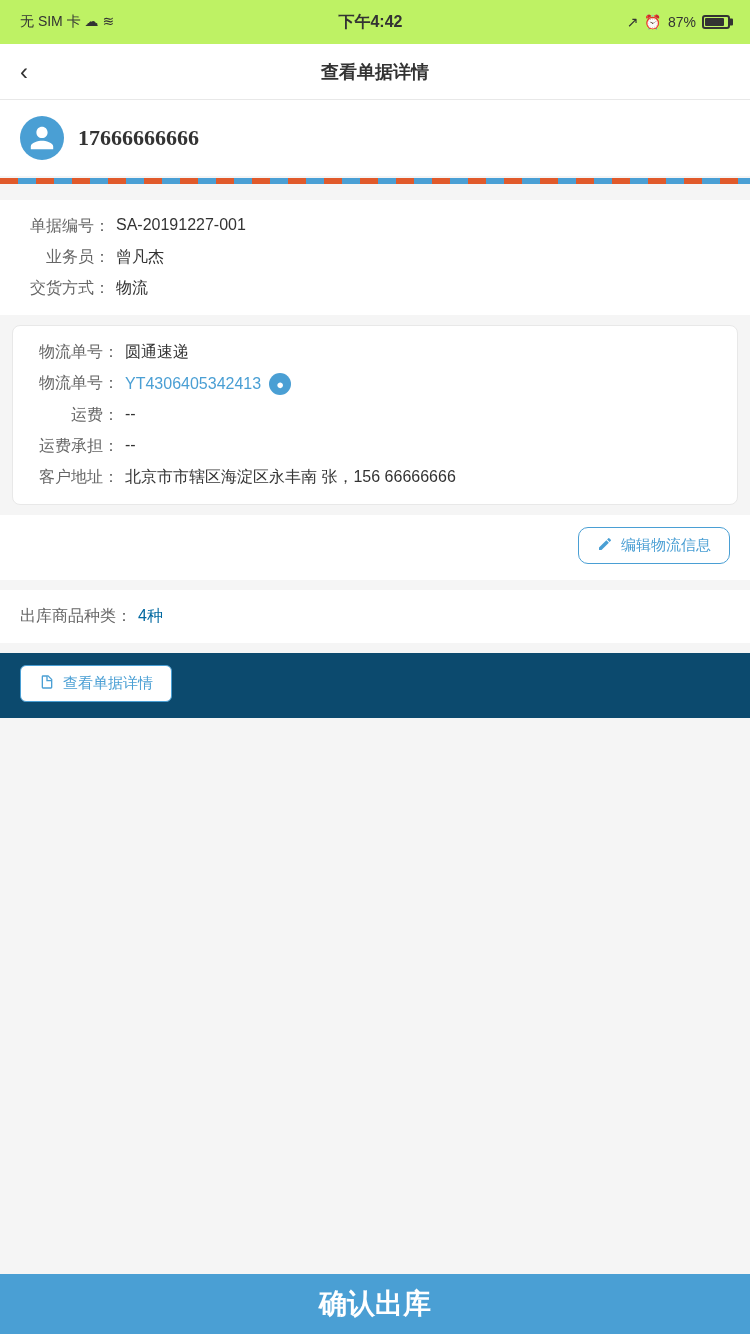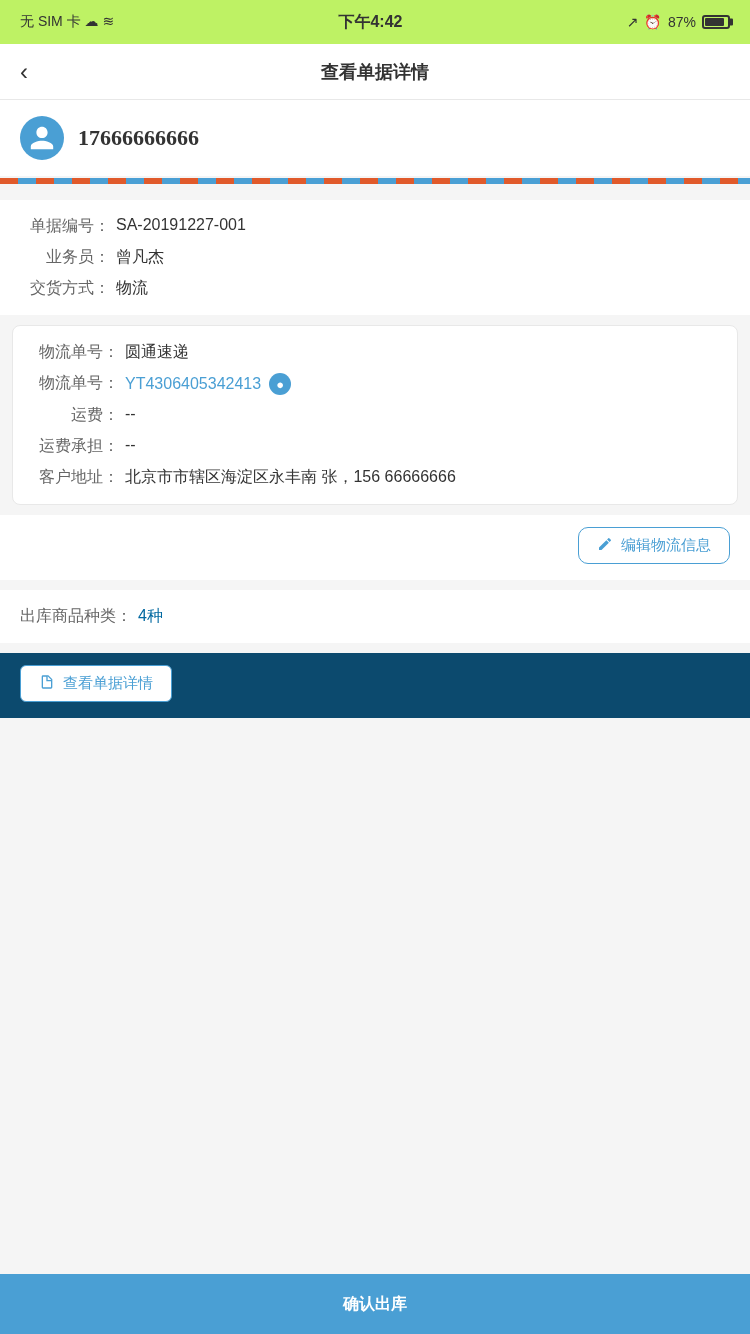--- a/index.html
+++ b/index.html
@@ -244,21 +244,21 @@
       width: 750px;
       background: #4a9fd4;
       height: 60px;
       display: flex;
       align-items: center;
       justify-content: center;
       cursor: pointer;
     }
     .confirm-button-text {
       color: #fff;
-      font-size: 16px;
+      font-size: 28px;
       font-weight: 600;
     }
 
     
     .content {
       padding-bottom: 80px;
     }
   </style>
 </head>
 <body>

